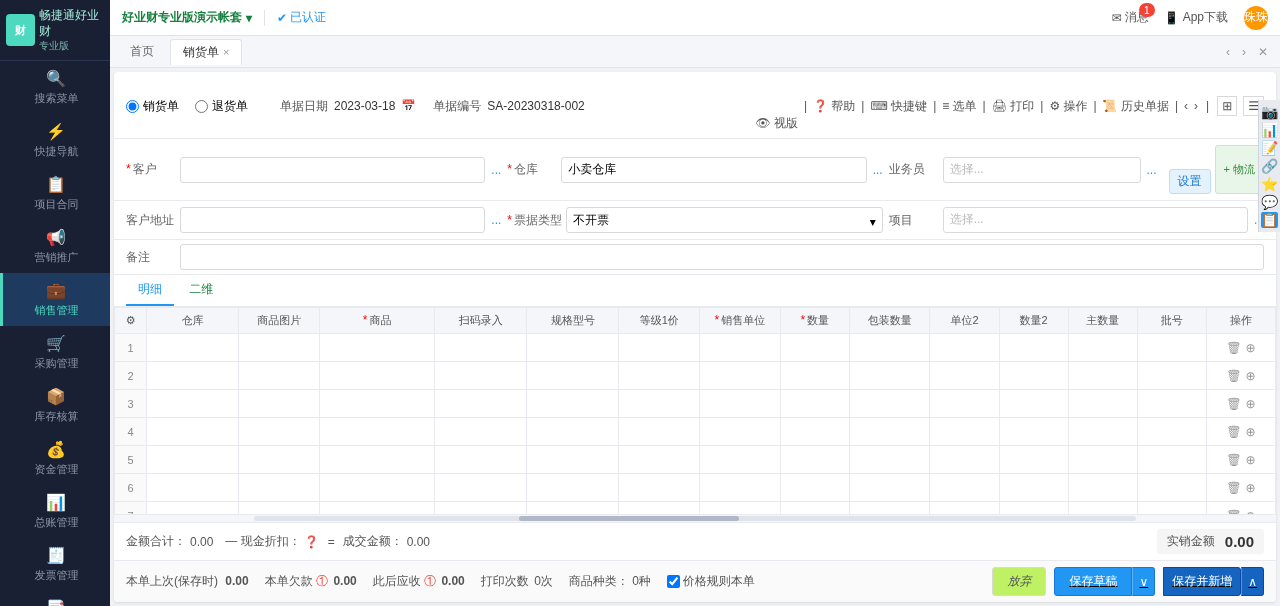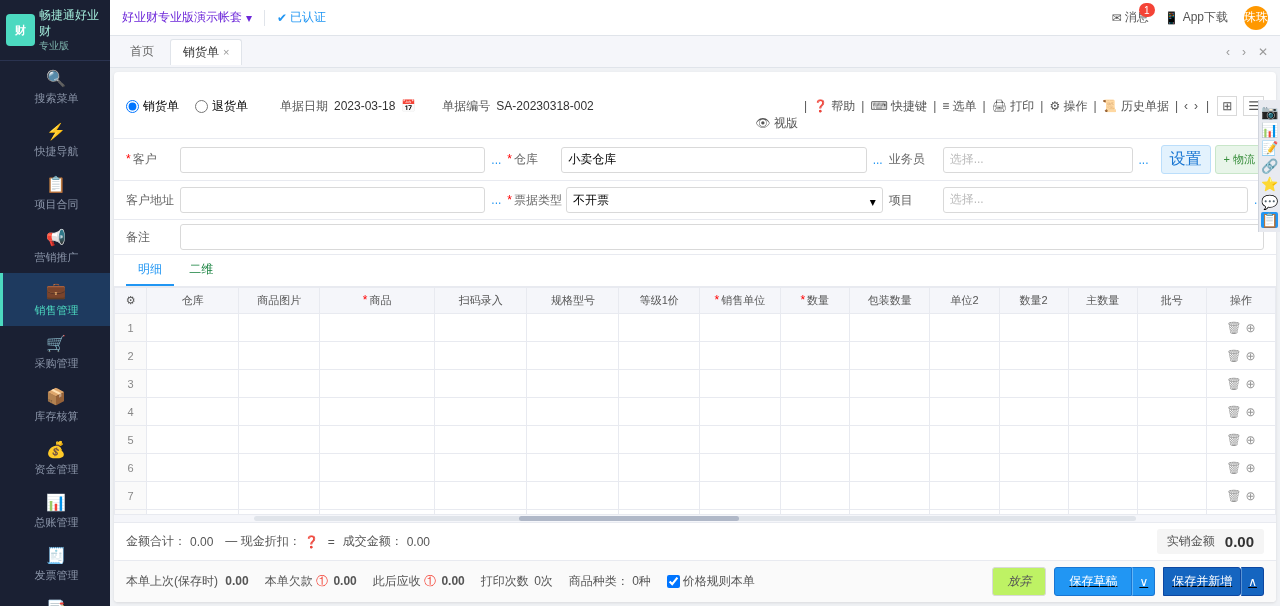--- a/index.html
+++ b/index.html
@@ -13,21 +13,21 @@
     .sidebar-nav-item { display: flex; flex-direction: column; align-items: center; padding: 8px 4px; cursor: pointer; color: #8a94a8; gap: 3px; border-left: 3px solid transparent; }
     .sidebar-nav-item.active { background: #1e3a5f; color: #4cd9c0; border-left: 3px solid #4cd9c0; }
     .sidebar-nav-item .nav-icon { font-size: 16px; }
     .sidebar-nav-item .nav-label { font-size: 11px; text-align: center; }
 
     
     .main { flex: 1; display: flex; flex-direction: column; background: #f0f2f5; overflow: hidden; }
 
     
     .topbar { background: #fff; height: 36px; display: flex; align-items: center; padding: 0 12px; border-bottom: 1px solid #e0e4ea; gap: 8px; flex-shrink: 0; }
-    .topbar-company { display: flex; align-items: center; gap: 4px; color: #6d28d9; font-size: 12px; cursor: pointer; }
+    .topbar-company { display: flex; align-items: center; gap: 4px; color: #15803d; font-size: 12px; cursor: pointer; font-weight: bold; }
     .topbar-divider { width: 1px; height: 16px; background: #e0e4ea; margin: 0 4px; }
     .topbar-certified { color: #2196f3; display: flex; align-items: center; gap: 3px; font-size: 12px; }
     .topbar-right { margin-left: auto; display: flex; align-items: center; gap: 16px; }
     .topbar-icon-btn { display: flex; align-items: center; gap: 3px; color: #555; cursor: pointer; font-size: 12px; position: relative; }
     .badge { background: #f44336; color: white; border-radius: 8px; font-size: 10px; padding: 0 4px; min-width: 16px; height: 14px; display: flex; align-items: center; justify-content: center; position: absolute; top: -6px; right: -6px; }
     .avatar { width: 24px; height: 24px; background: #ff9800; border-radius: 50%; display: flex; align-items: center; justify-content: center; color: white; font-size: 11px; }
 
     
     .tabbar { background: #f5f6fa; height: 32px; display: flex; align-items: center; padding: 0 8px; border-bottom: 1px solid #e0e4ea; gap: 4px; flex-shrink: 0; }
     .tab-item { padding: 4px 12px; cursor: pointer; border-radius: 3px 3px 0 0; font-size: 12px; color: #666; }
@@ -194,21 +194,21 @@
           <span>销货单</span>
         </label>
         <label class="radio-label">
           <input type="radio" name="doctype" style="">
           <span>退货单</span>
         </label>
         <div style="margin-left:16px; display:flex; align-items:center; gap:6px; font-size:12px; color:#555;">
           <span>单据日期</span>
           <span style="color:#333;">2023-03-18</span>
           <span style="cursor:pointer;">📅</span>
-          <span style="margin-left:20px;">单据编号</span>
+          <span style="margin-left:11px;">单据编号</span>
           <span style="color:#333;">SA-20230318-002</span>
         </div>
         <div style="margin-left:auto; display:flex; gap:6px; align-items:center; font-size:12px; color:#555;">
           <span style="cursor:pointer;margin-top:35px;">👁 视版</span>
           <span>|</span>
           <span style="cursor:pointer;">❓ 帮助</span>
           <span>|</span>
           <span style="cursor:pointer;">⌨ 快捷键</span>
           <span>|</span>
           <span style="cursor:pointer;">≡ 选单</span>
@@ -241,21 +241,21 @@
         </div>
         <span class="field-ellipsis">...</span>
       </div>
       <div class="form-field">
         <span class="field-label">业务员</span>
         <div class="field-input" style="flex:1; display:flex; align-items:center; color:#bbb;">
           <span>选择...</span>
         </div>
         <span class="field-ellipsis">...</span>
         <div style="display:flex; gap:4px; margin-left:8px;">
-          <button class="btn btn-set" style="padding:3px 8px; font-size:16px;">设置</button>
+          <button class="btn btn-set" style="padding:3px 8px; font-size:12px;margin-top:24px;">设置</button>
           <button class="btn btn-add-stock" style="padding:3px 8px; font-size:11px;">+ 物流</button>
         </div>
       </div>
     </div>
 
     <div style="padding:6px 12px; display:grid; grid-template-columns:1fr 1fr 1fr; gap:6px; flex-shrink:0; border-bottom:1px solid #e8eaf0;">
       <div class="form-field">
         <span class="field-label">客户地址</span>
         <div class="field-input" style="flex:1;"></div>
         <span class="field-ellipsis">...</span>

